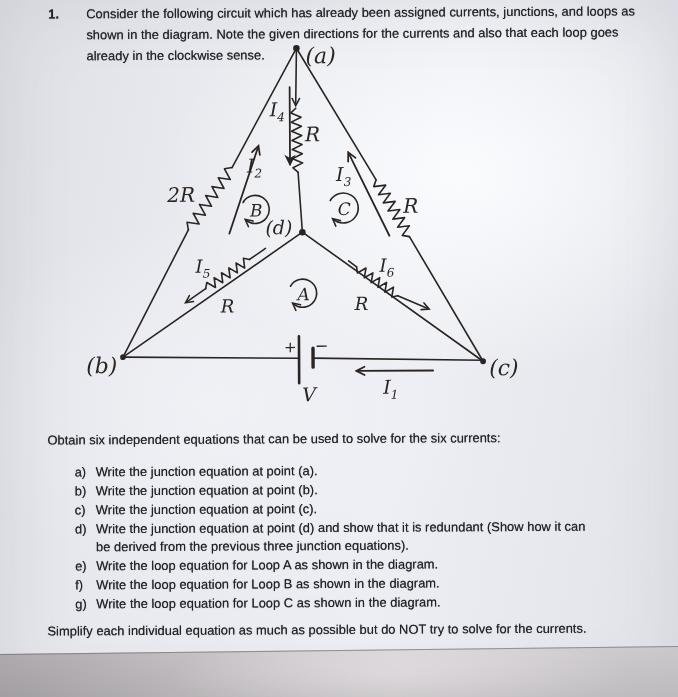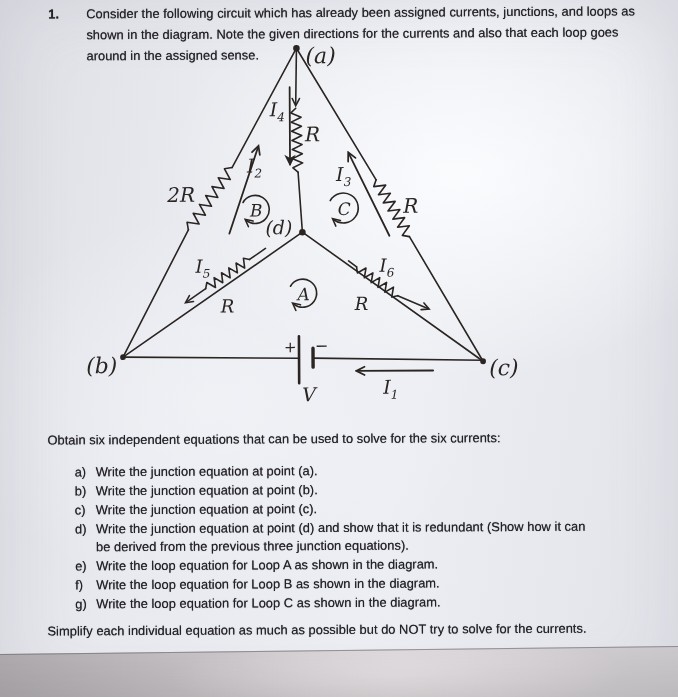--- a/index.html
+++ b/index.html
@@ -34,21 +34,21 @@
 </style>
 </head>
 <body>
 
 <div class="page">
   <div class="sheet">
 
     <div class="t" style="left:50px; top:5px; font-weight:bold;">1.</div>
     <div class="t" style="left:88px; top:5px;">Consider the following circuit which has already been assigned currents, junctions, and loops as</div>
     <div class="t" style="left:88px; top:26px;">shown in the diagram. Note the given directions for the currents and also that each loop goes</div>
-    <div class="t" style="left:88px; top:47px;">around in the assigned sense.</div>
+    <div class="t" style="left:88px; top:47px;">already in the clockwise sense.</div>
 
     <svg width="678" height="697" viewBox="0 0 678 697" style="position:absolute; left:0; top:0;">
       <defs>
         <marker id="ah" viewBox="0 0 10 10" refX="7" refY="5" markerWidth="6.5" markerHeight="6.5" orient="auto">
           <path d="M1.5,1.5 L8.5,5 L1.5,8.5" fill="none" stroke="var(--ink)" stroke-width="1.5" stroke-linecap="round"></path>
         </marker>
         <marker id="ahf" viewBox="0 0 10 10" refX="8" refY="5" markerWidth="7" markerHeight="7" orient="auto">
           <path d="M0.5,0.5 L9.5,5 L0.5,9.5 L3,5 Z" fill="var(--ink)"></path>
         </marker>
       </defs>

